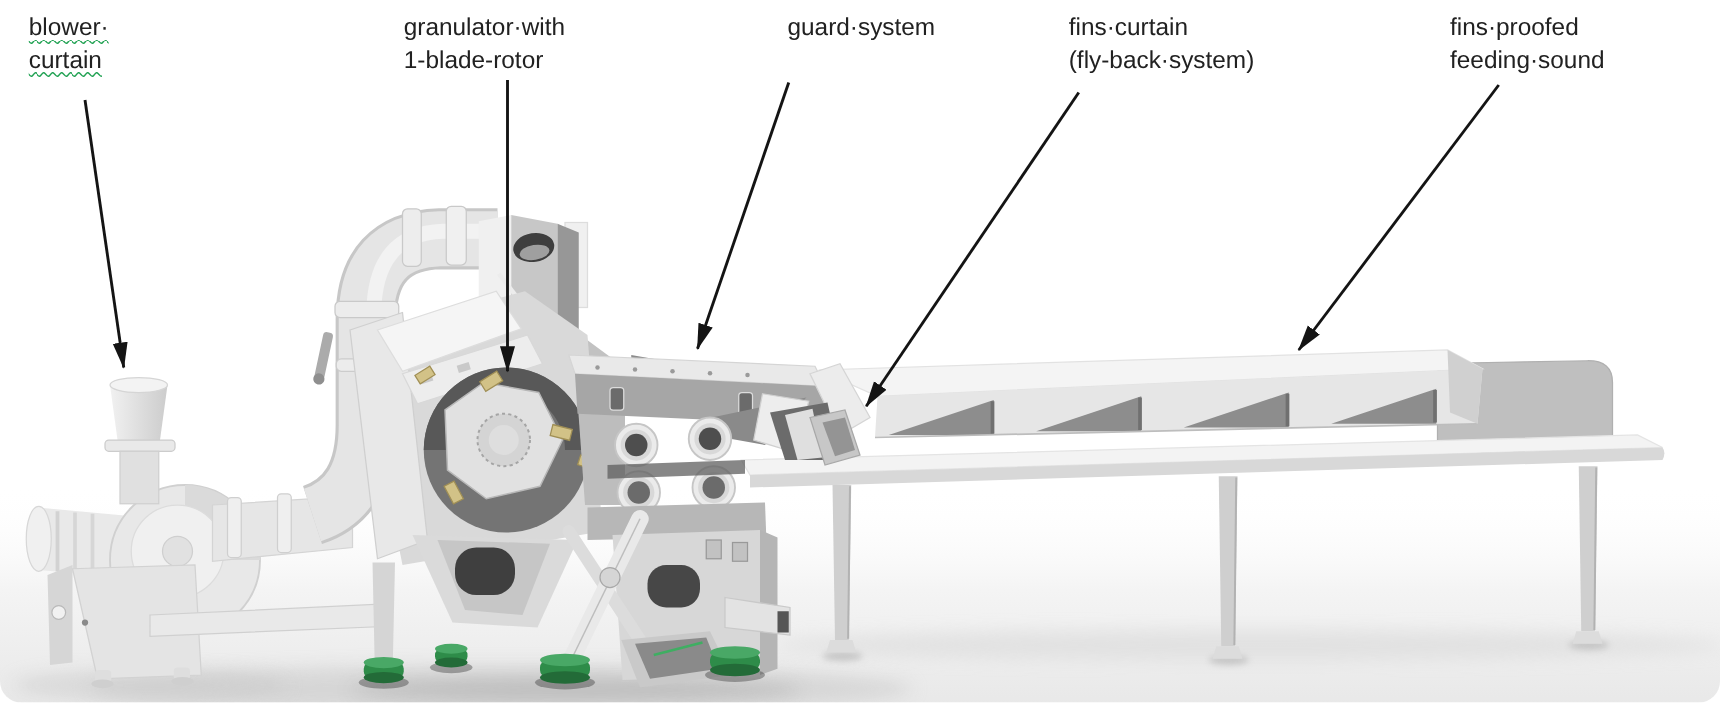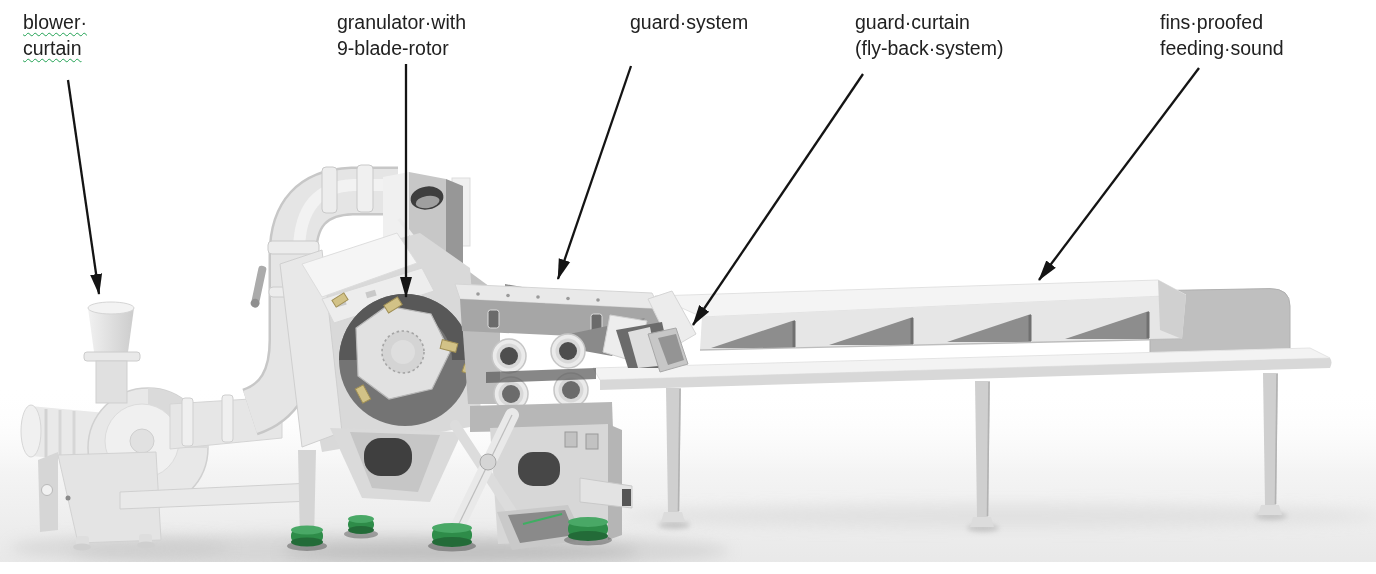--- a/index.html
+++ b/index.html
@@ -1,17 +1,17 @@
 <!DOCTYPE html>
 <html><head>
 <meta charset="utf-8">
 <style>
   html,body{margin:0;padding:0;background:#fff;}
   #stage{position:relative;width:1376px;height:562px;overflow:hidden;background:#ffffff;
-         font-family:"Liberation Sans",sans-serif;}
+         font-family:"Liberation Sans",sans-serif;border-radius:17px;}
   #machine-svg{position:absolute;left:0;top:0;}
   .lbl{position:absolute;top:9px;font-size:19.5px;line-height:26px;color:#212121;white-space:nowrap;}
   .ln{display:block;}
   .spell{text-decoration-line:underline;text-decoration-style:wavy;
          text-decoration-color:#21a253;text-decoration-thickness:1px;text-underline-offset:3px;}
 </style>
 </head>
 <body>
 
 <div id="stage">
@@ -285,30 +285,30 @@
     <line x1="631" y1="66" x2="558" y2="279" marker-end="url(#ah)"></line>
     <line x1="863" y1="74" x2="693" y2="325" marker-end="url(#ah)"></line>
     <line x1="1199" y1="68" x2="1039" y2="280" marker-end="url(#ah)"></line>
   </g>
 </svg>
 
 <div class="lbl" style="left:23px">
   <span class="ln spell">blower·</span>
   <span class="ln spell">curtain</span>
 </div>
-<div class="lbl" style="left:337px">
+<div class="lbl" style="left:323px">
   <span class="ln">granulator·with</span>
-  <span class="ln">9-blade-rotor</span>
+  <span class="ln">1-blade-rotor</span>
 </div>
 <div class="lbl" style="left:630px">
   <span class="ln">guard·system</span>
   <span class="ln"></span>
 </div>
 <div class="lbl" style="left:855px">
-  <span class="ln">guard·curtain</span>
+  <span class="ln">fins·curtain</span>
   <span class="ln">(fly-back·system)</span>
 </div>
 <div class="lbl" style="left:1160px">
   <span class="ln">fins·proofed</span>
   <span class="ln">feeding·sound</span>
 </div>
 
 </div>
 
 </body></html>

